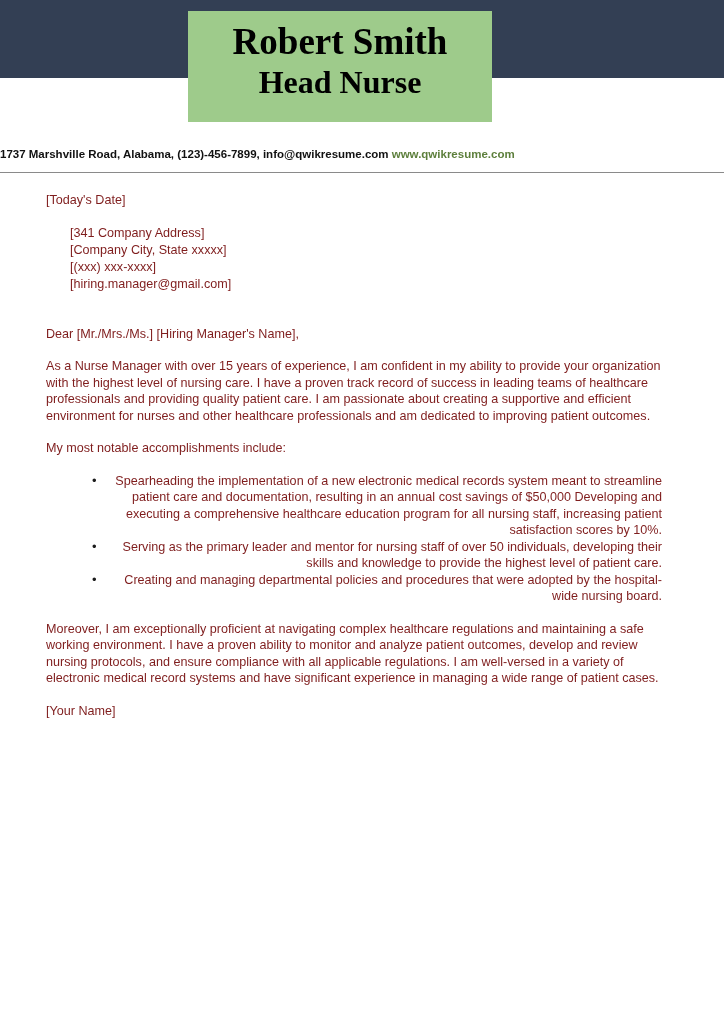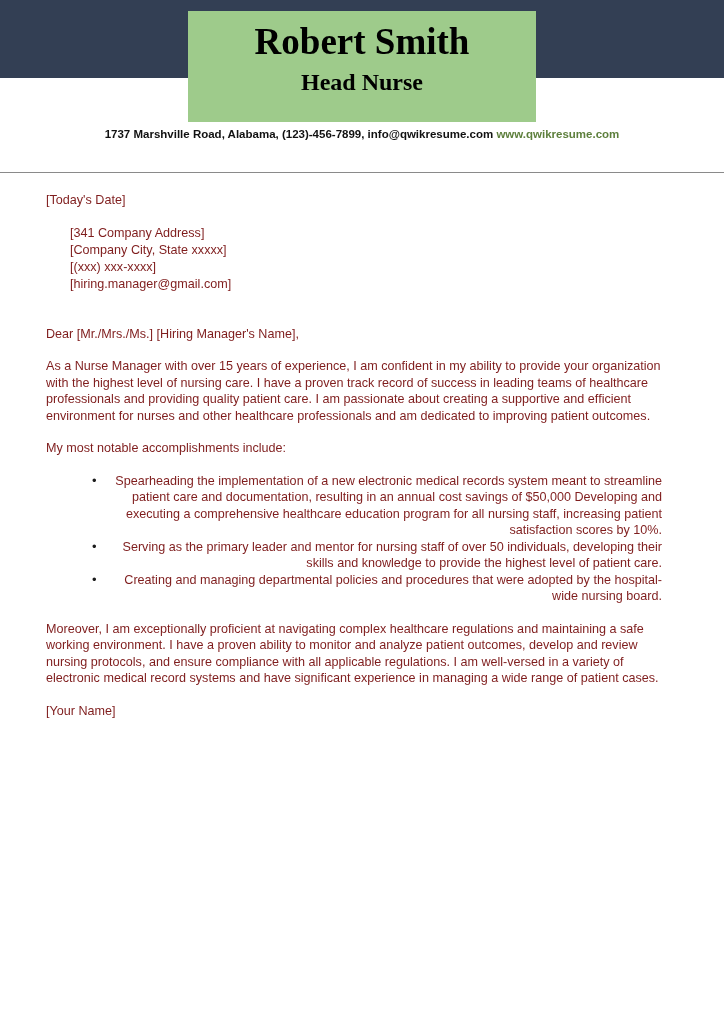--- a/index.html
+++ b/index.html
@@ -27,21 +27,21 @@
     left: 0;
     top: 0;
     width: 724px;
     height: 78px;
     background: #333f54;
   }
   .name-block {
     position: absolute;
     left: 188px;
     top: 11px;
-    width: 348px;
+    width: 304px;
     height: 111px;
     background: #9ecb8b;
     box-sizing: border-box;
     display: flex;
     flex-direction: column;
     align-items: center;
     justify-content: flex-start;
     padding-top: 8px;
   }
   .name-title {
@@ -49,32 +49,31 @@
     font-weight: bold;
     font-size: 37px;
     line-height: 45px;
     color: #000000;
     letter-spacing: 0px;
     white-space: nowrap;
   }
   .name-subtitle {
     font-family: "Liberation Serif", serif;
     font-weight: bold;
-    font-size: 24px;
+    font-size: 32px;
     line-height: 30px;
     color: #000000;
     margin-top: 3px;
     white-space: nowrap;
   }
   .contact-line {
     position: absolute;
     left: 0;
-    top: 128px;
+    top: 148px;
     width: 724px;
-    text-align: center;
     font-family: "Liberation Sans", sans-serif;
     font-size: 11.5px;
     font-weight: bold;
     color: #111111;
     white-space: nowrap;
   }
   .contact-url {
     color: #5d7f3c;
     font-weight: bold;
   }

